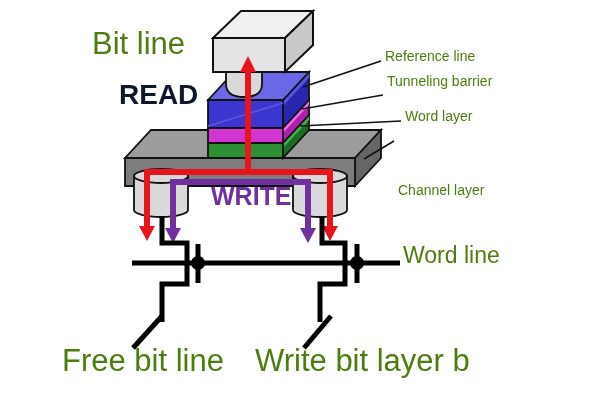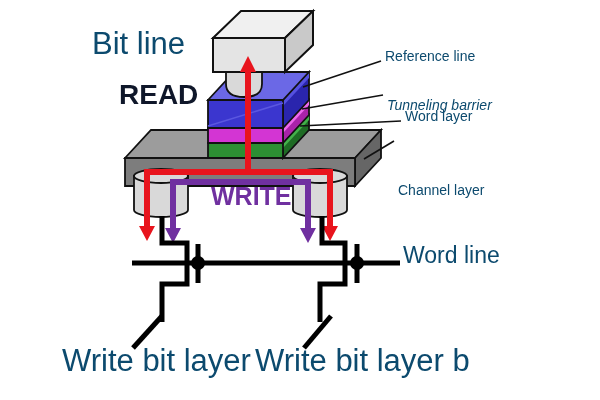--- a/index.html
+++ b/index.html
@@ -1,19 +1,19 @@
 <!DOCTYPE html>
 <html><head>
 <meta charset="utf-8">
 <style>
   html,body{margin:0;padding:0;background:#fff;}
   #canvas{position:relative;width:600px;height:400px;background:#ffffff;overflow:hidden;
           font-family:"Liberation Sans", sans-serif;}
   #art{position:absolute;left:0;top:0;}
-  .lbl{position:absolute;line-height:1;white-space:nowrap;color:#0c4a6e;}
+  .lbl{position:absolute;line-height:1;white-space:nowrap;color:#4d7c0f;}
   .lbl-big{font-size:31px;}
   .lbl-read{font-size:28px;font-weight:bold;color:#0f172a;}
   .lbl-write{font-size:25px;font-weight:bold;color:#7030a0;}
   .lbl-word{font-size:23px;}
   .lbl-side{font-size:14px;}
 </style>
 </head>
 <body>
 
 <div id="canvas">
@@ -98,20 +98,20 @@
       <line x1="383" y1="95" x2="302" y2="109"></line>
       <line x1="401" y1="121" x2="300" y2="126"></line>
       <line x1="394" y1="141" x2="364" y2="159"></line>
     </g>
   </svg>
 
   <div class="lbl lbl-big" style="left:92px;top:28px;">Bit line</div>
   <div class="lbl lbl-read" style="left:119px;top:81px;">READ</div>
   <div class="lbl lbl-write" style="left:211px;top:184px;">WRITE</div>
   <div class="lbl lbl-word" style="left:403px;top:244px;">Word line</div>
-  <div class="lbl lbl-big" style="left:62px;top:345px;">Write bit layer</div>
+  <div class="lbl lbl-big" style="left:62px;top:345px;">Free bit line</div>
   <div class="lbl lbl-big" style="left:255px;top:345px;">Write bit layer b</div>
 
   <div class="lbl lbl-side" style="left:385px;top:49px;">Reference line</div>
-  <div class="lbl lbl-side" style="left:387px;top:98px;font-style:italic;">Tunneling barrier</div>
+  <div class="lbl lbl-side" style="left:387px;top:74px;">Tunneling barrier</div>
   <div class="lbl lbl-side" style="left:405px;top:109px;">Word layer</div>
   <div class="lbl lbl-side" style="left:398px;top:143px;margin-top:40px;">Channel layer</div>
 </div>
 
 </body></html>

